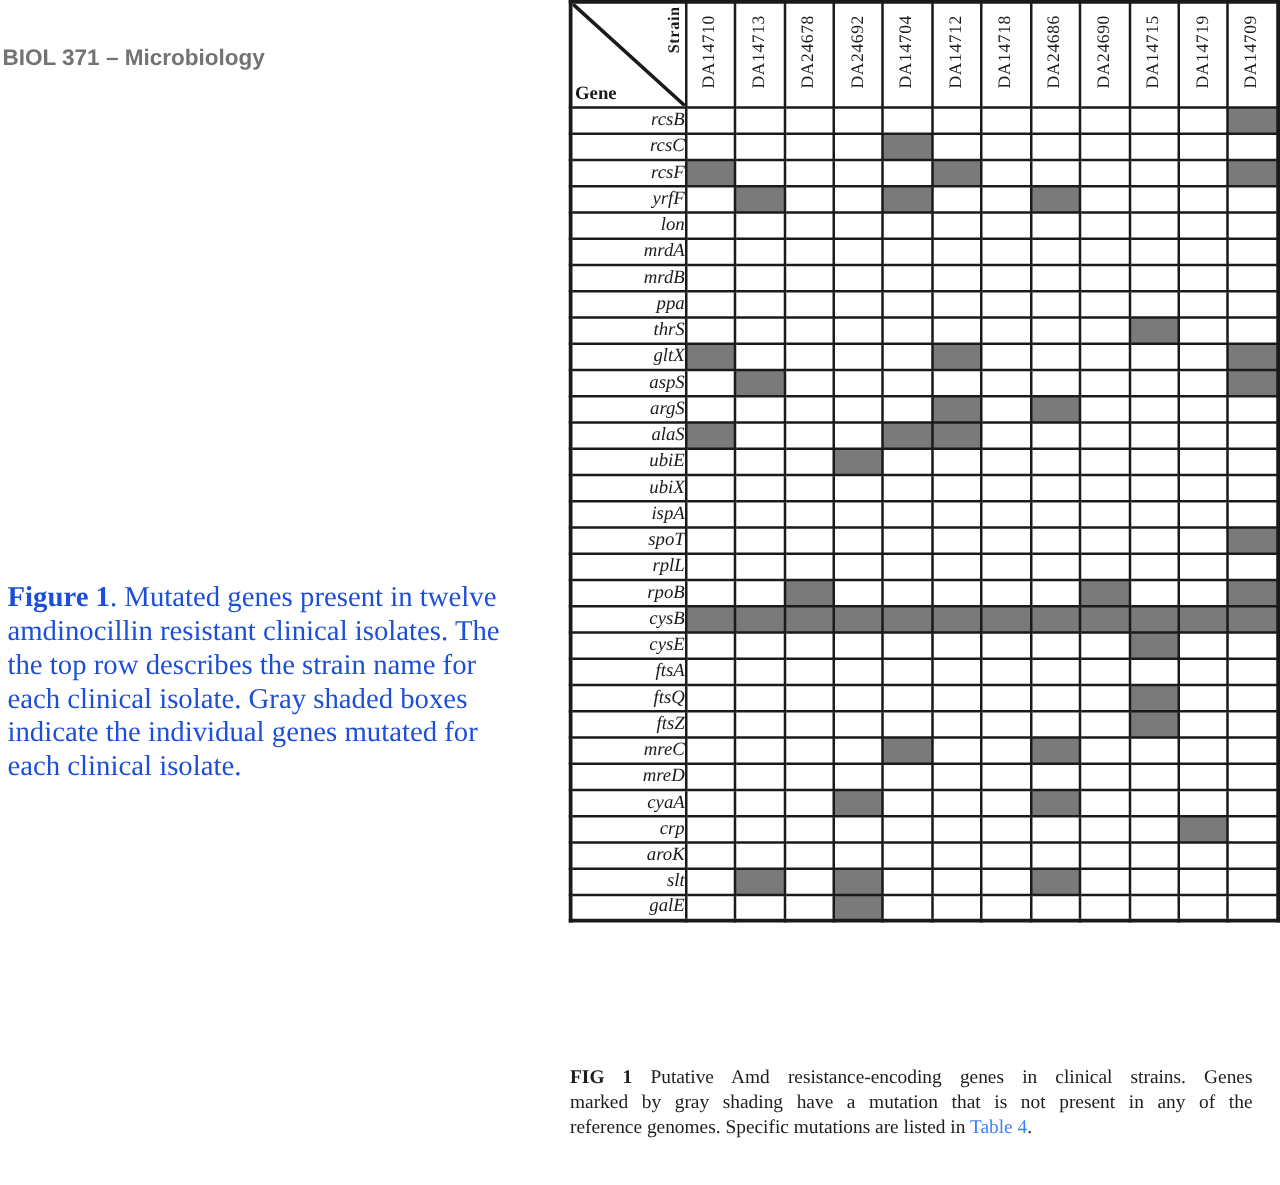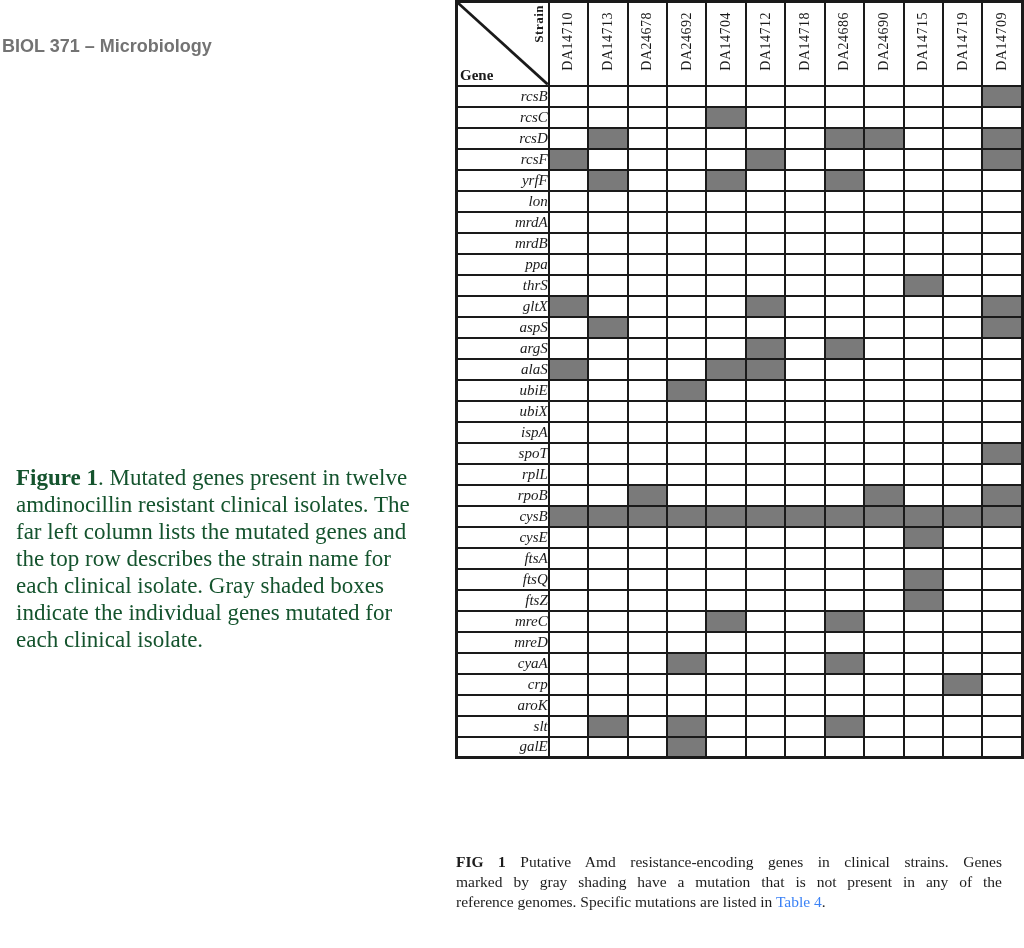--- a/index.html
+++ b/index.html
@@ -5,22 +5,22 @@
   html,body{margin:0;padding:0;}
   body{
     width:1024px;height:948px;position:relative;background:#ffffff;
     overflow:hidden;font-family:"Liberation Serif",serif;color:#1a1a1a;
   }
   .course-header{
     position:absolute;left:2px;top:36px;
     font-family:"Liberation Sans",sans-serif;font-weight:bold;font-size:18px;color:#737373;
   }
   .figure-caption{
-    position:absolute;left:16px;top:464px;
-    font-size:23px;color:#14532d;
+    position:absolute;left:6px;top:464px;
+    font-size:23px;color:#1d4ed8;
   }
   .fc-line{line-height:27px;white-space:nowrap;}
 
   
   .grid{
     position:absolute;left:455px;top:0;
     border-collapse:collapse;table-layout:fixed;
     border:3px solid #1a1a1a;background:#fff;
   }
   .grid th,.grid td{border:2px solid #1a1a1a;padding:0;background:#ffffff;}
@@ -48,21 +48,20 @@
   .tlink{color:#3b82f6;text-decoration:none;cursor:pointer;}
 </style>
 </head>
 <body>
 
 <div class="course-header">BIOL 371 – Microbiology</div>
 
 <div class="figure-caption">
     <div class="fc-line"><b>Figure 1</b>. Mutated genes present in twelve</div>
     <div class="fc-line">amdinocillin resistant clinical isolates. The</div>
-    <div class="fc-line">far left column lists the mutated genes and</div>
     <div class="fc-line">the top row describes the strain name for</div>
     <div class="fc-line">each clinical isolate. Gray shaded boxes</div>
     <div class="fc-line">indicate the individual genes mutated for</div>
     <div class="fc-line">each clinical isolate.</div>
   </div>
 
 <table class="grid">
   <thead>
       <tr>
         <th class="corner">
@@ -111,35 +110,20 @@
         <td class="mut"></td>
         <td></td>
         <td></td>
         <td></td>
         <td></td>
         <td></td>
         <td></td>
         <td></td>
       </tr>
       <tr>
-        <th class="gene">rcsD</th>
-        <td></td>
-        <td class="mut"></td>
-        <td></td>
-        <td></td>
-        <td></td>
-        <td></td>
-        <td></td>
-        <td class="mut"></td>
-        <td class="mut"></td>
-        <td></td>
-        <td></td>
-        <td class="mut"></td>
-      </tr>
-      <tr>
         <th class="gene">rcsF</th>
         <td class="mut"></td>
         <td></td>
         <td></td>
         <td></td>
         <td></td>
         <td class="mut"></td>
         <td></td>
         <td></td>
         <td></td>

